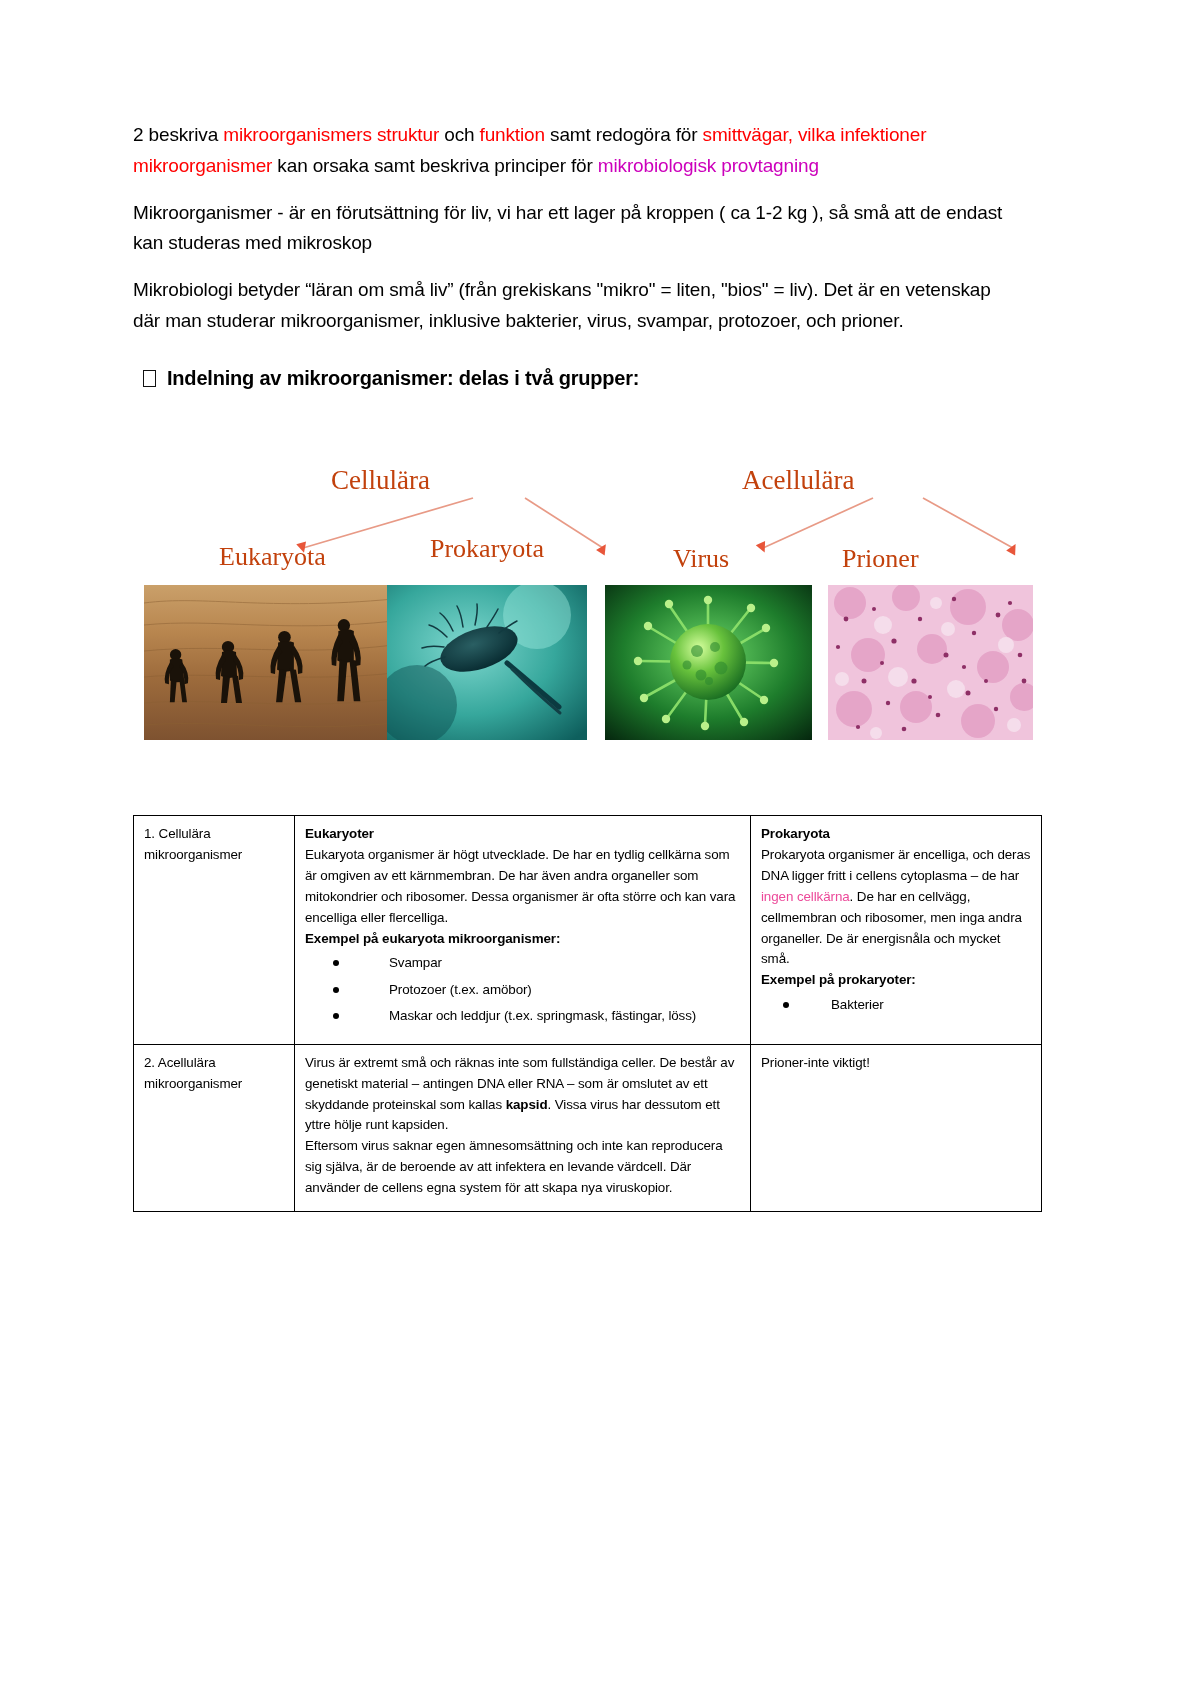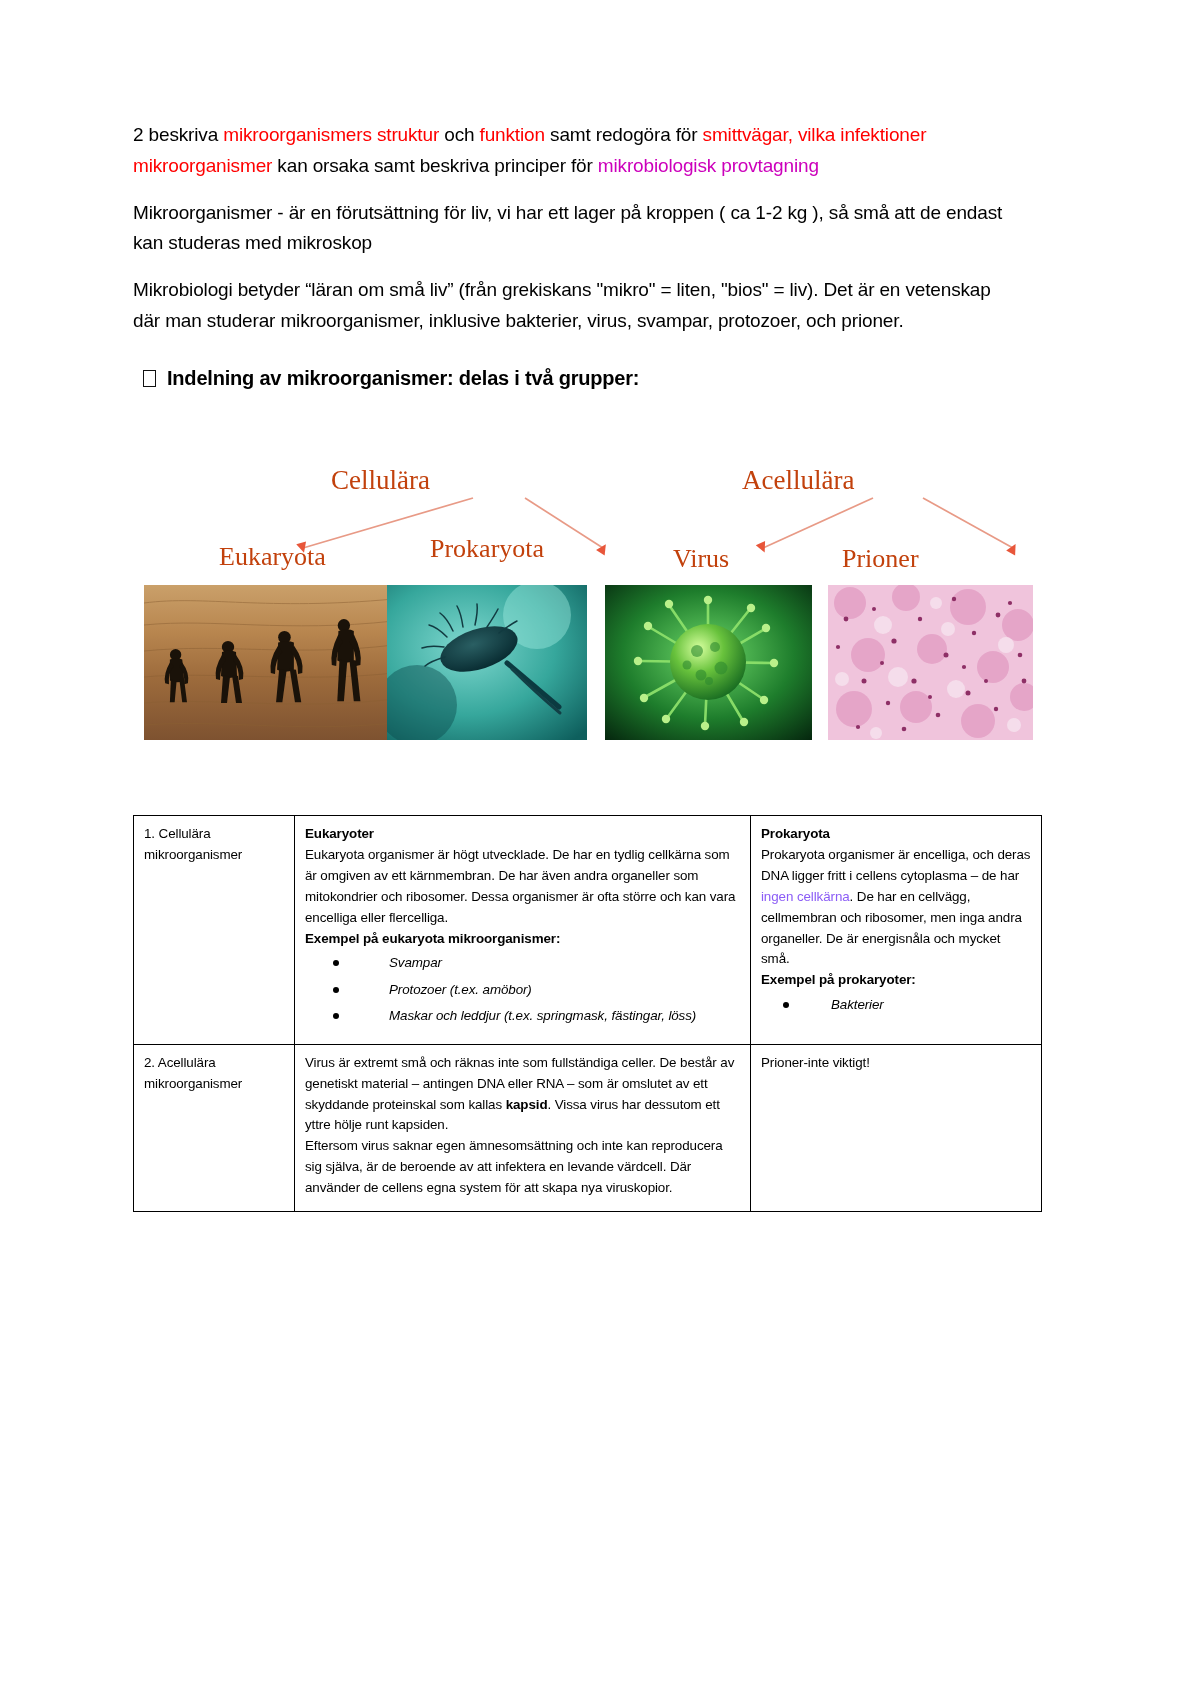--- a/index.html
+++ b/index.html
@@ -127,35 +127,34 @@
   .kapsid { font-weight: bold; }
   .bullets {
     list-style: none;
     margin: 4px 0 0 0;
     padding: 0 0 0 28px;
   }
   .bullets li {
     position: relative;
     padding: 0 0 6px 56px;
     line-height: 1.5;
-    font-style: italic;
   }
   .bullets li::before {
     content: "";
     position: absolute;
     left: 0;
     top: 7px;
     width: 6px;
     height: 6px;
     border-radius: 50%;
     background: #000;
   }
   .bullets.narrow li { padding-left: 48px; }
   .bullets.narrow { padding-left: 22px; }
-  .pink { color: #8b5cf6; }
+  .pink { color: #ec4899; }
 </style>
 </head>
 <body>
 
 <div class="page">
 
   <div class="content">
 
     <p class="para"><span>2 beskriva </span><span class="red">mikroorganismers struktur</span><span> och </span><span class="red">funktion</span><span> samt redogöra för </span><span class="red">smittvägar, vilka infektioner mikroorganismer</span><span> kan orsaka samt beskriva principer för </span><span class="purple">mikrobiologisk provtagning</span></p>
 

